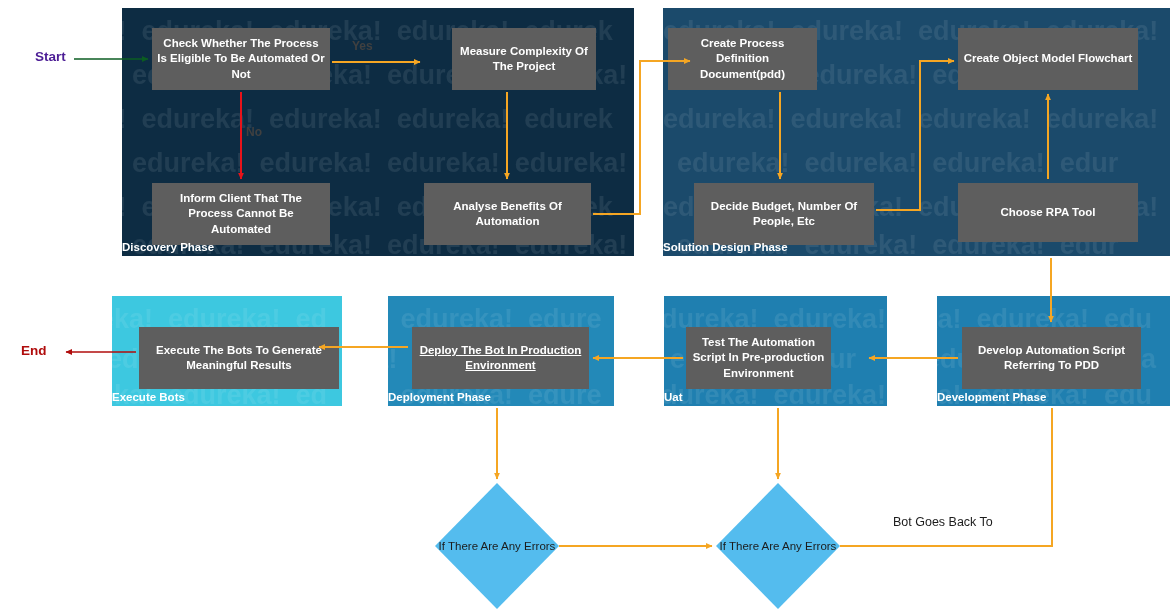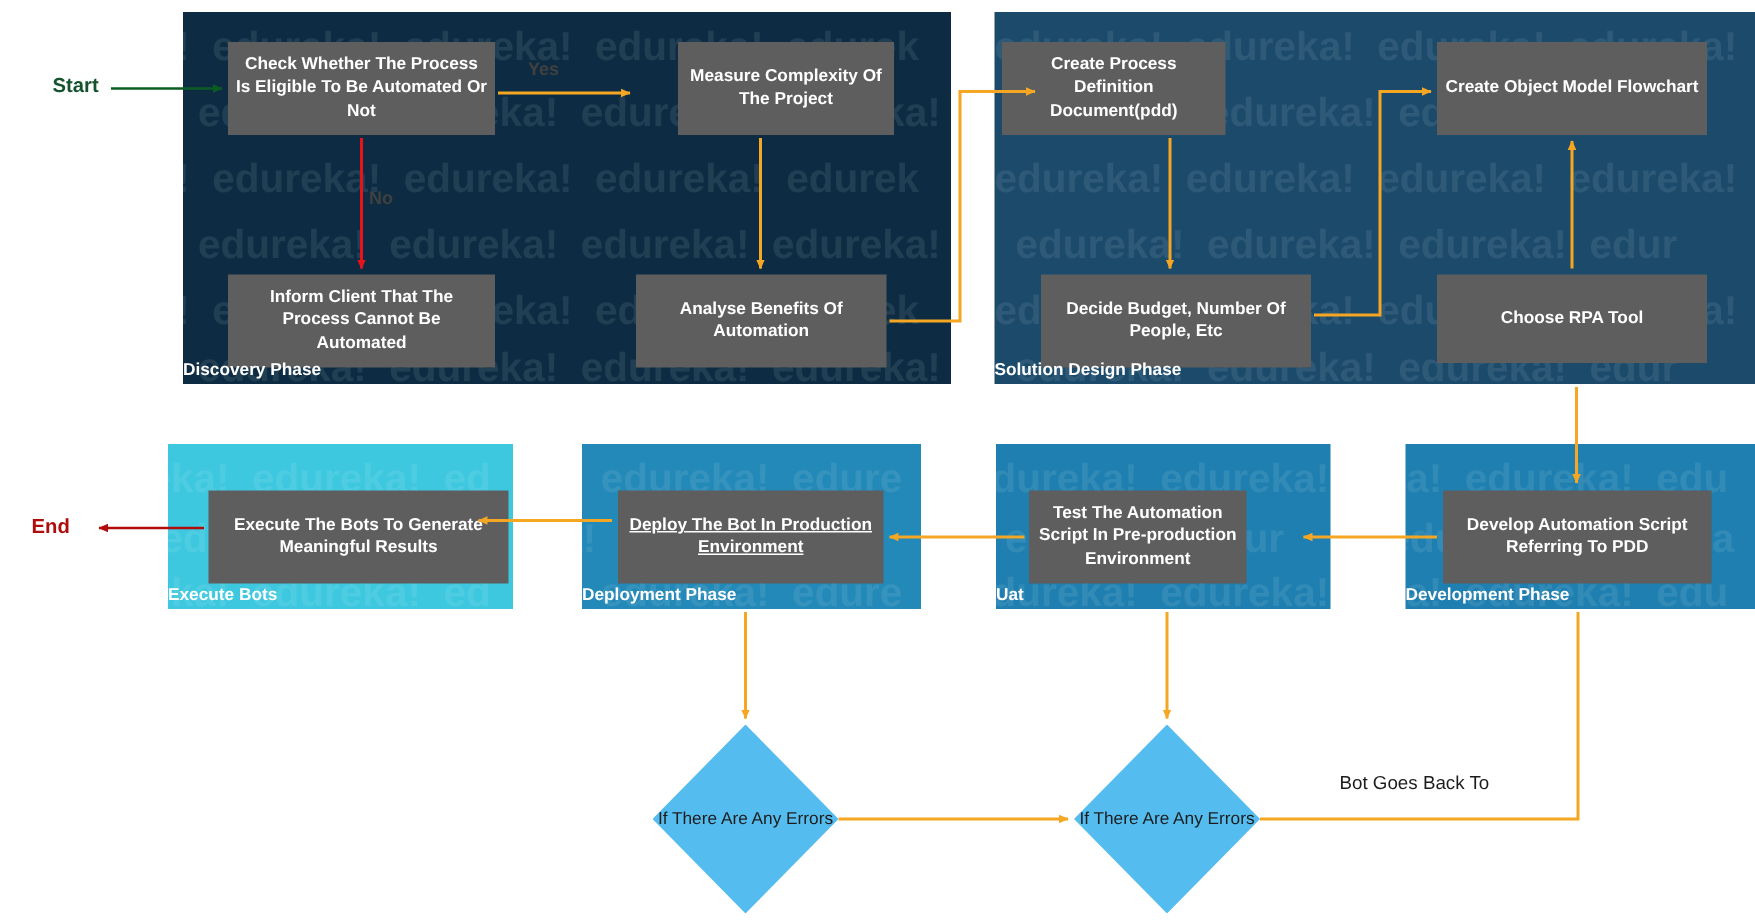--- a/index.html
+++ b/index.html
@@ -195,19 +195,19 @@
 
     <path d="M559,546 L712,546" stroke="#f5a623" stroke-width="2" fill="none" marker-end="url(#ar-o)"></path>
 
     <path d="M840,546 L1052,546 L1052,408" stroke="#f5a623" stroke-width="2" fill="none"></path>
   </svg>
 
   <div class="flabel" style="left:352px;top:39px;">Yes</div>
 
   <div class="flabel" style="left:246px;top:125px;">No</div>
 
-  <div class="endpoint" style="left:35px;top:49px;color:#14532d;">Start</div>
+  <div class="endpoint" style="left:35px;top:49px;color:#4c1d95;">Start</div>
 
   <div class="endpoint" style="left:21px;top:343px;color:#b00c0c;">End</div>
 
   <div class="plain" style="left:893px;top:515px;">Bot Goes Back To</div>
 
 </div>
 
 </body></html>

